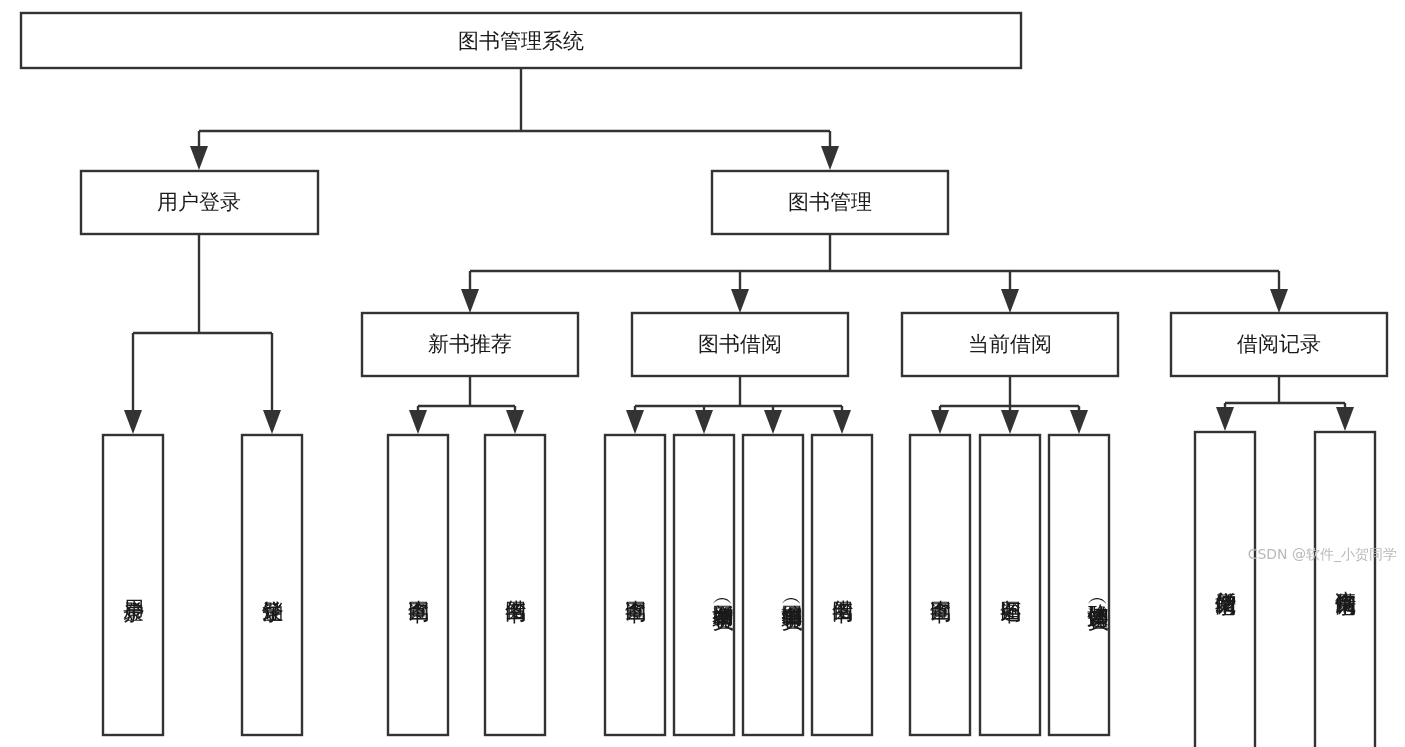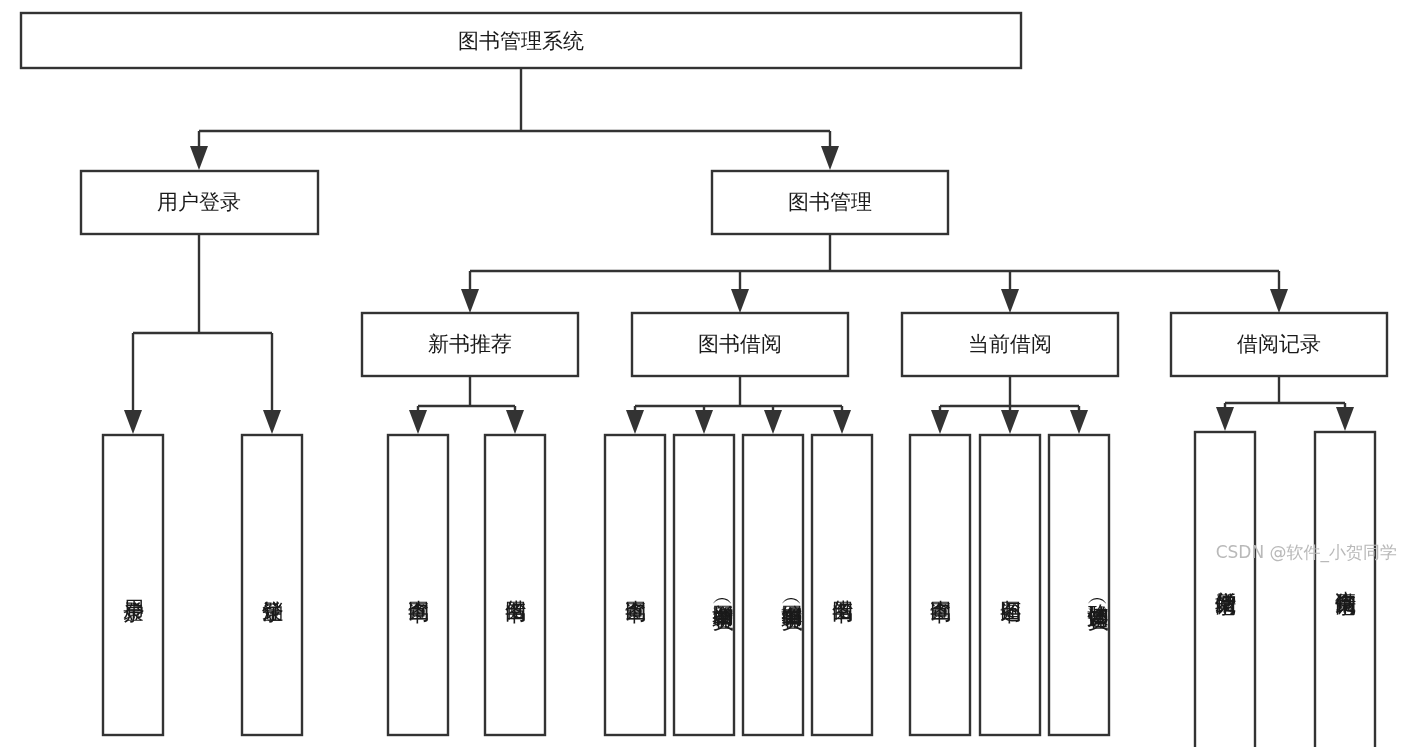--- a/index.html
+++ b/index.html
@@ -65,21 +65,21 @@
     text-align: center;
     white-space: nowrap;
     pointer-events: none;
     user-select: none;
   }
   .watermark {
     position: absolute;
     right: 8px;
     bottom: 6px;
     font-family: "DejaVu Sans", "Liberation Sans", sans-serif;
-    font-size: 17px;
+    font-size: 14px;
     color: #b9b9b9;
     white-space: nowrap;
     user-select: none;
   }
 </style>
 </head>
 <body>
 
 <div id="diagram-root">
 

